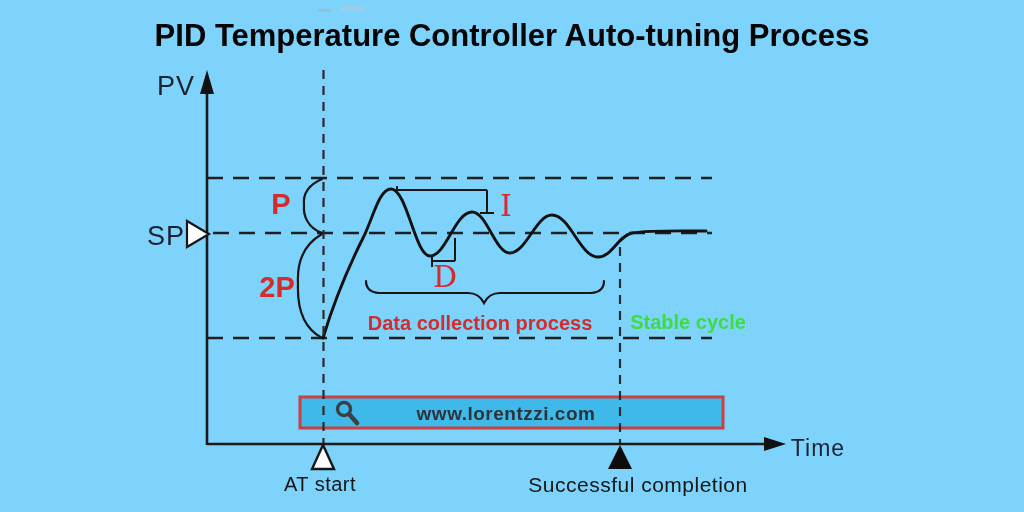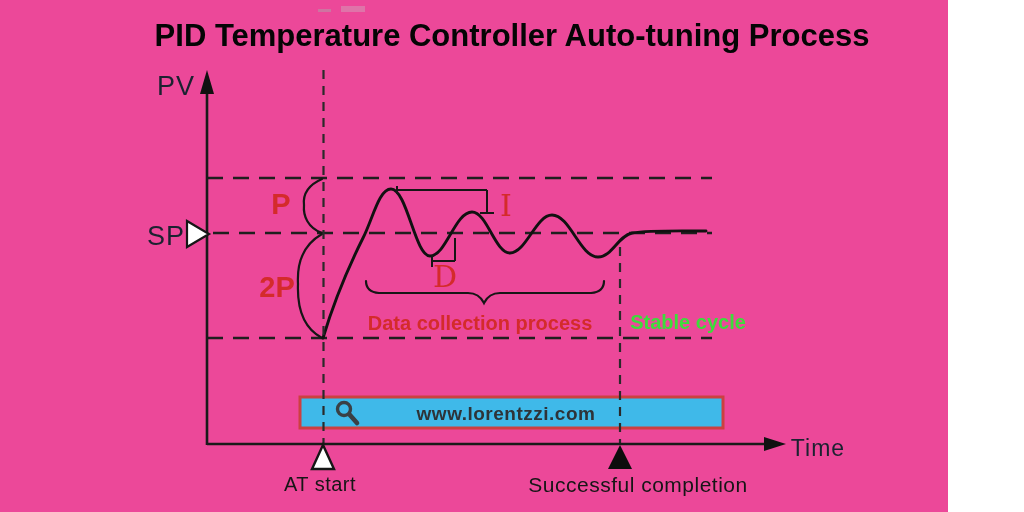--- a/index.html
+++ b/index.html
@@ -1,16 +1,16 @@
 <!DOCTYPE html>
 <html><head>
 <meta charset="utf-8">
 <style>
   html,body{margin:0;padding:0;background:#ffffff;}
-  .stage{position:relative;width:948px;height:512px;background:#ec4899;overflow:hidden;
+  .stage{position:relative;width:1024px;height:512px;background:#7dd3fc;overflow:hidden;
          font-family:"Liberation Sans",sans-serif;}
   svg{display:block}
   .ttl{font-family:"Liberation Sans",sans-serif;font-weight:bold;font-size:31px;fill:#050505;}
   .axlbl{font-family:"Liberation Sans",sans-serif;font-size:27px;fill:#1b2230;letter-spacing:1px;}
   .smlbl{font-family:"Liberation Sans",sans-serif;font-size:20px;fill:#161616;letter-spacing:0.5px;}
   .plbl{font-family:"Liberation Sans",sans-serif;font-size:29px;font-weight:600;}
   .serlbl{font-family:"DejaVu Serif","Liberation Serif",serif;font-size:30px;}
   .capt{font-family:"Liberation Sans",sans-serif;font-size:20px;font-weight:bold;}
   .wmtxt{font-family:"Liberation Sans",sans-serif;font-size:19px;font-weight:bold;fill:#2e3338;letter-spacing:0.5px;}
   .ln{stroke:#1a1a1a;fill:none;}

